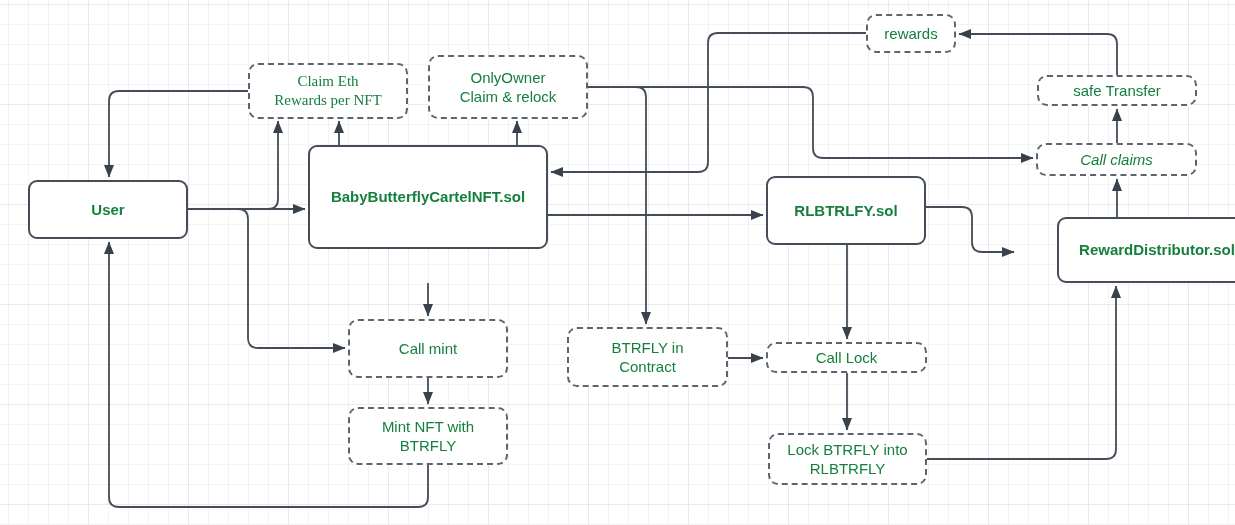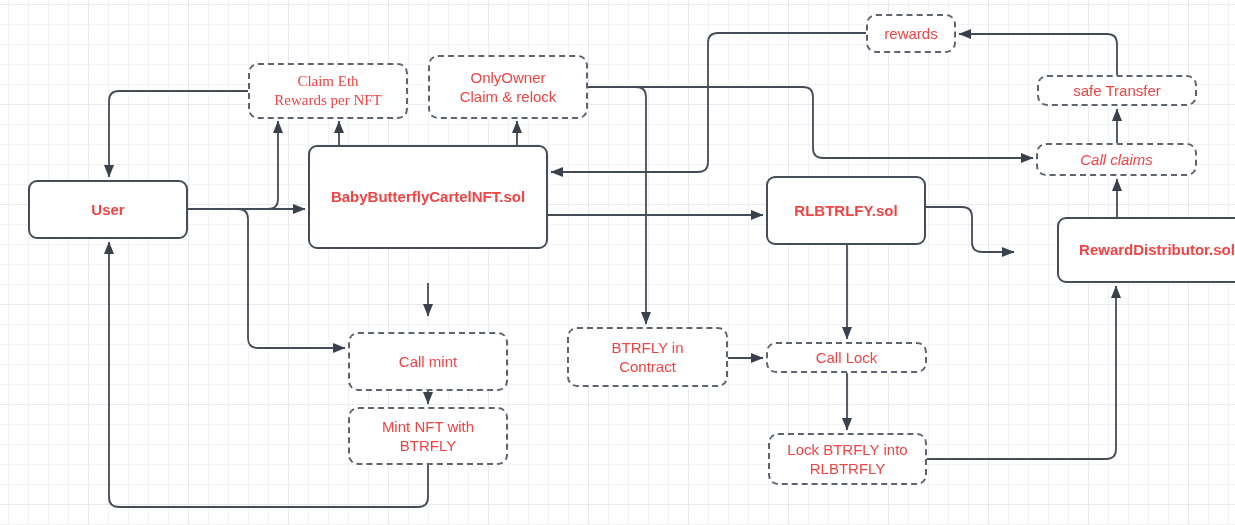--- a/index.html
+++ b/index.html
@@ -17,21 +17,21 @@
     overflow:hidden;
     font-family:"Liberation Sans", sans-serif;
   }
   #edge-layer{position:absolute;left:0;top:0;width:1235px;height:525px;}
   .node{
     position:absolute;
     display:flex;flex-direction:column;align-items:center;justify-content:center;
     box-sizing:border-box;
     background:#ffffff;
     text-align:center;
-    color:#ef4444;
+    color:#15803d;
     font-size:15px;line-height:1.3;
     white-space:nowrap;
   }
   .node.solid{
     border:2px solid #454d59;
     border-radius:9px;
     font-weight:bold;
     font-size:15px;
   }
   .node.dashed{
@@ -94,21 +94,21 @@
       </div>
       <div class="node dashed" style="left: 866px; top: 14px; width: 90px; height: 39px;">
         <span>rewards</span>
       </div>
       <div class="node dashed" style="left: 1037px; top: 75px; width: 160px; height: 31px;">
         <span>safe Transfer</span>
       </div>
       <div class="node dashed" style="left: 1036px; top: 143px; width: 161px; height: 33px; font-style: italic;">
         <span>Call claims</span>
       </div>
-      <div class="node dashed" style="left: 348px; top: 332px; width: 160px; height: 59px;">
+      <div class="node dashed" style="left: 348px; top: 319px; width: 160px; height: 59px;">
         <span>Call mint</span>
       </div>
       <div class="node dashed" style="left: 348px; top: 407px; width: 160px; height: 58px;">
         <span>Mint NFT with</span>
         <span>BTRFLY</span>
       </div>
       <div class="node dashed" style="left: 567px; top: 327px; width: 161px; height: 60px;">
         <span>BTRFLY in</span>
         <span>Contract</span>
       </div>

